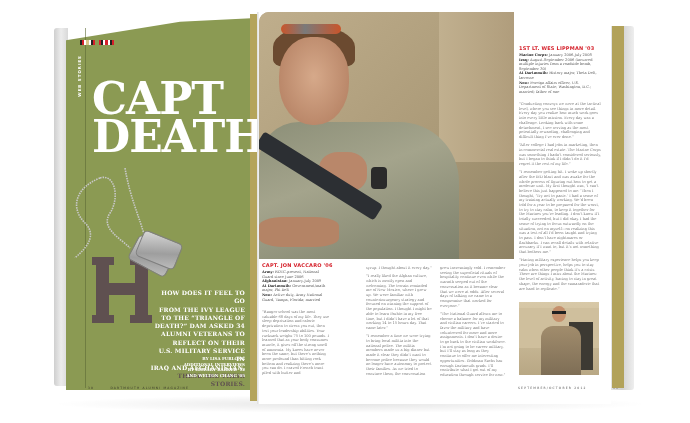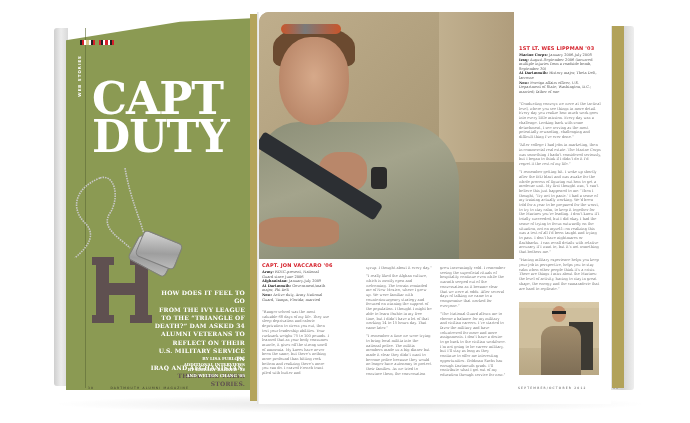--- a/index.html
+++ b/index.html
@@ -196,21 +196,21 @@
       <span style="background:#fff"></span>
       <span style="background:#222"></span>
       <span style="background:#d6202a"></span>
   </div>
 </div>
 
 <div class="section-label">WEB STORIES</div>
 
 <div class="headline">
   <div>CAPT</div>
-  <div>DUTY</div>
+  <div>DEATH</div>
 </div>
 
 <svg class="chain" viewBox="0 0 110 90">
   <path d="M30 10 C 5 20, 0 40, 15 55 C 30 70, 10 85, 5 90" fill="none" stroke="#c8c8c8" stroke-width="1.6" stroke-dasharray="1.5 1"></path>
   <path d="M30 10 C 45 5, 50 30, 40 45 C 30 60, 50 70, 60 80" fill="none" stroke="#c8c8c8" stroke-width="1.6" stroke-dasharray="1.5 1"></path>
   <path d="M55 0 C 60 30, 70 50, 75 70" fill="none" stroke="#c8c8c8" stroke-width="1.6" stroke-dasharray="1.5 1"></path>
 </svg>
 
 <svg class="h-letter" viewBox="0 0 60 66">
   <path d="M0 0 H22 V8 H17 V26 H43 V8 H38 V0 H60 V8 H56 V58 H60 V66 H38 V58 H43 V38 H17 V58 H22 V66 H0 V58 H4 V8 H0 Z" fill="#5f5050"></path>

